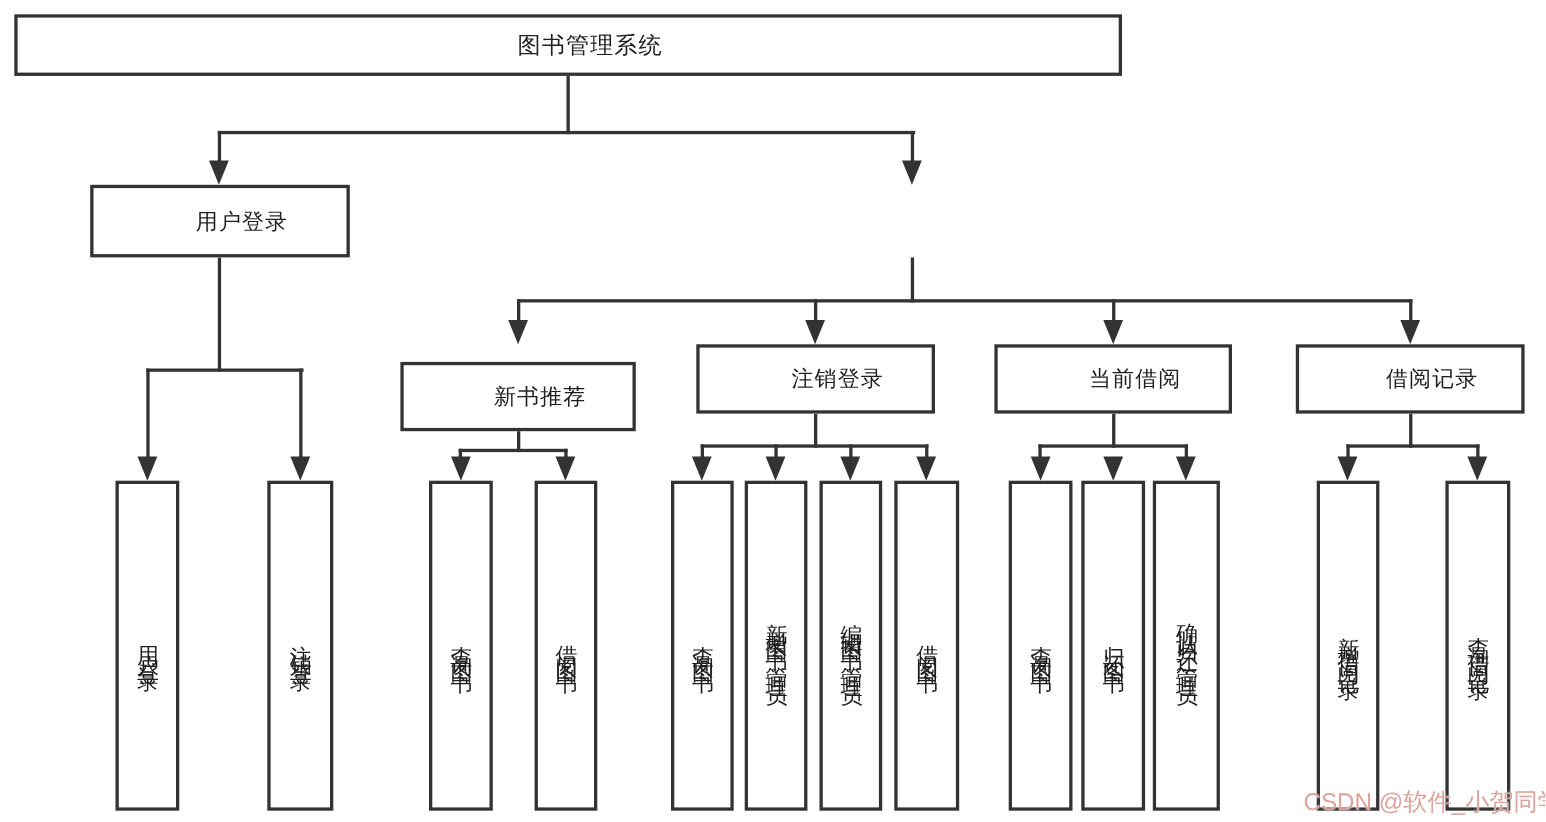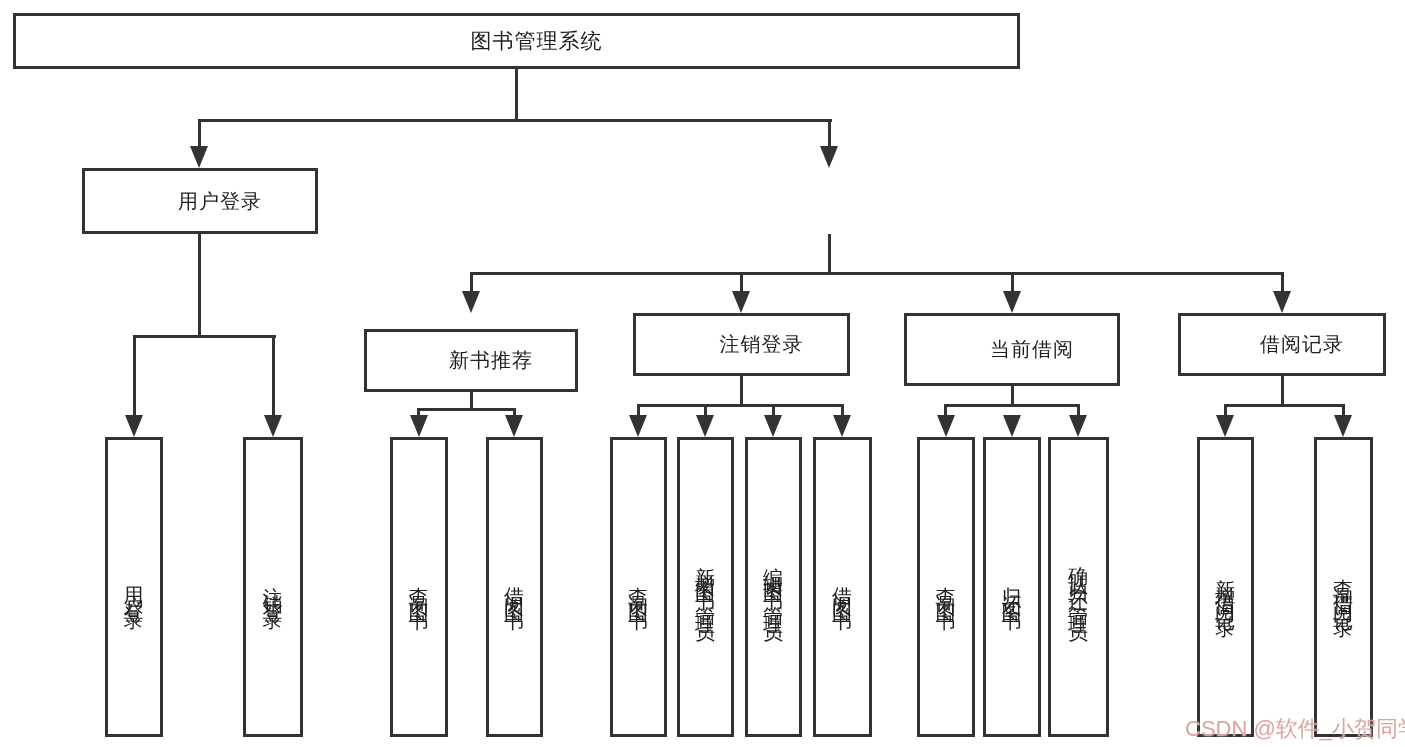--- a/index.html
+++ b/index.html
@@ -75,21 +75,21 @@
   <div class="arrow" style="left:732px; top:291px;"></div>
   <div class="arrow" style="left:1003px; top:291px;"></div>
   <div class="arrow" style="left:1273px; top:291px;"></div>
 
   <div class="hbox" style="left:364px; top:313px; width:214px; height:63px;margin-top:16px;">
     <span>新书推荐</span>
   </div>
   <div class="hbox" style="left:633px; top:313px; width:217px; height:63px;">
     <span>注销登录</span>
   </div>
-  <div class="hbox" style="left:904px; top:313px; width:216px; height:73px;">
+  <div class="hbox" style="left:904px; top:313px; width:216px; height:63px;">
     <span>当前借阅</span>
   </div>
   <div class="hbox" style="left:1178px; top:313px; width:208px; height:63px;">
     <span>借阅记录</span>
   </div>
 
   <div class="vline" style="left:470px; top:376px; height:35px;"></div>
   <div class="hline" style="left:417px; top:408px; width:99px;"></div>
   <div class="vline" style="left:417px; top:408px; height:9px;"></div>
   <div class="vline" style="left:513px; top:408px; height:9px;"></div>

